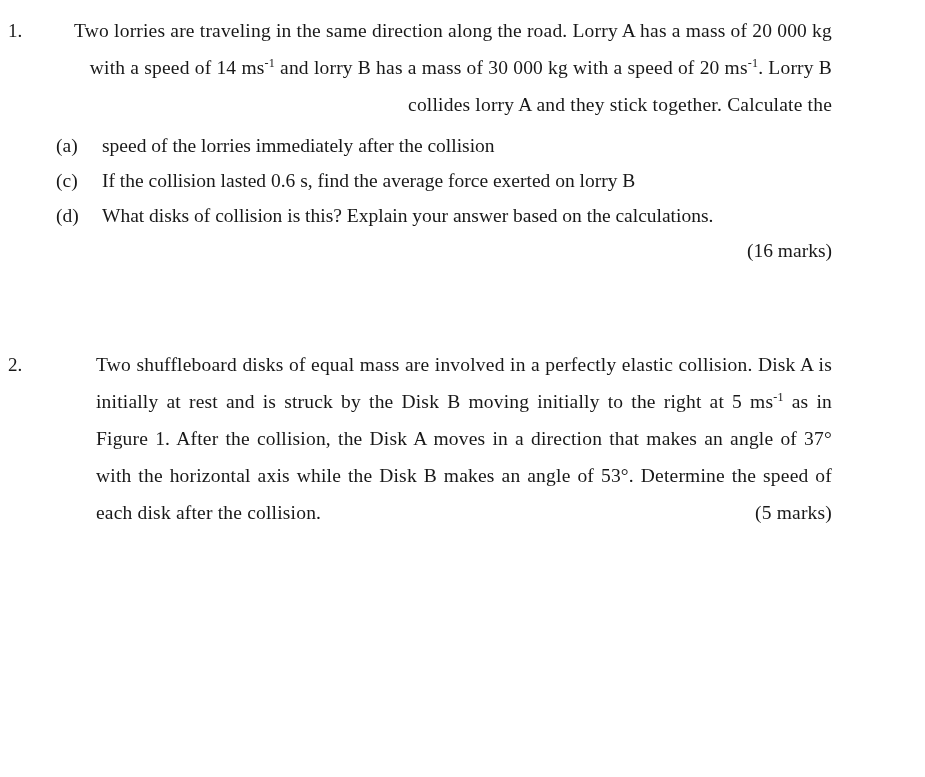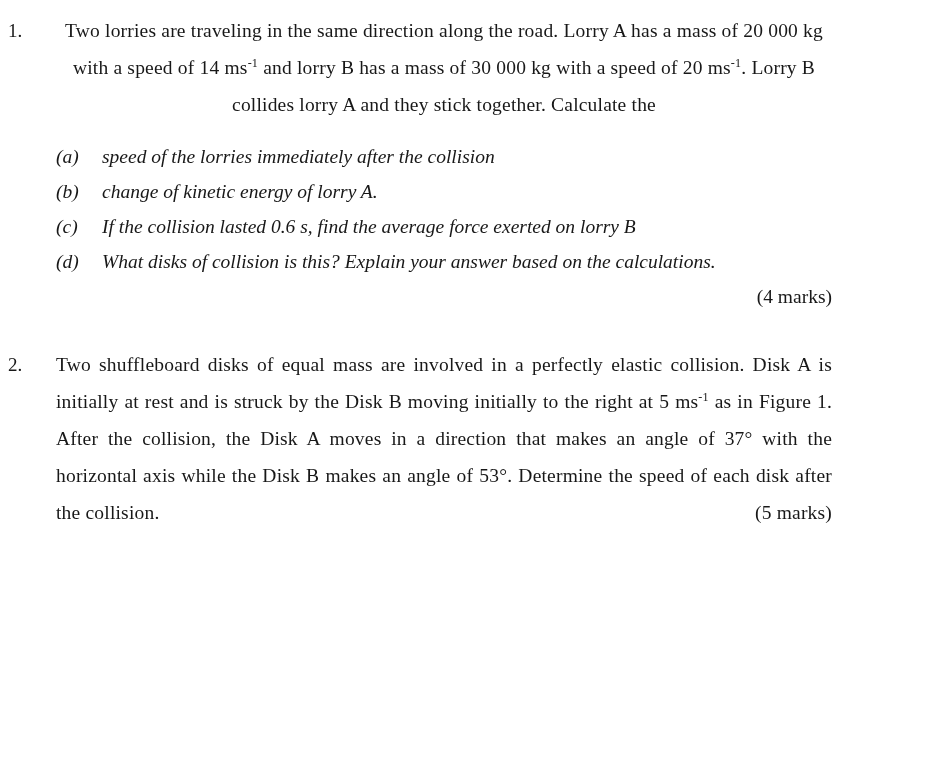--- a/index.html
+++ b/index.html
@@ -38,38 +38,38 @@
     text-align: left;
   }
   .q-body {
     position: absolute;
     left: 56px;
     width: 776px;
   }
   .q-para {
     font-size: 19.5px;
     line-height: 37px;
-    text-align: center;
+    text-align: right;
     letter-spacing: 0.01em;
   }
   .q-para.justify {
     text-align: justify;
     text-align-last: left;
+    margin-left: 40px;
   }
   sup {
     font-size: 0.62em;
     vertical-align: super;
     line-height: 0;
   }
 
   
   .subitems {
     position: relative;
-    margin-top: 16px;
-    font-style: italic;
+    margin-top: 5px;
   }
   .subitem {
     position: relative;
     height: 35px;
     line-height: 35px;
     font-size: 19.5px;
   }
   .sub-label {
     display: inline-block;
     width: 46px;
@@ -118,26 +118,25 @@
 <div class="page">
 
   <div class="question" style="top:12px;">
     <div class="q-num">1.</div>
     <div class="q-body">
 
       <div class="q-para"><span>Two lorries are traveling in the same direction along the road. Lorry A has a mass of 20 000 kg with a speed of 14 ms</span><sup>-1</sup><span> and lorry B has a mass of 30 000 kg with a speed of 20 ms</span><sup>-1</sup><span>. Lorry B collides lorry A and they stick together. Calculate the</span></div>
 
       <div class="subitems">
         <div class="subitem"><span class="sub-label">(a)</span><span class="sub-text">speed of the lorries immediately after the collision</span></div>
-        <div class="subitem"><span class="sub-label">(b)</span><span class="sub-text">change of kinetic energy of lorry A.</span></div>
         <div class="subitem"><span class="sub-label">(c)</span><span class="sub-text">If the collision lasted 0.6 s, find the average force exerted on lorry B</span></div>
         <div class="subitem"><span class="sub-label">(d)</span><span class="sub-text">What disks of collision is this? Explain your answer based on the calculations.</span></div>
       </div>
 
-      <div class="marks">(4 marks)</div>
+      <div class="marks">(16 marks)</div>
     </div>
   </div>
 
   <div class="question" style="top:346px;">
     <div class="q-num">2.</div>
     <div class="q-body">
       <div class="q-para justify"><span>Two shuffleboard disks of equal mass are involved in a perfectly elastic collision. Disk A is initially at rest and is struck by the Disk B moving initially to the right at 5 ms</span><sup>-1</sup><span> as in Figure 1. After the collision, the Disk A moves in a direction that makes an angle of 37° with the horizontal axis while the Disk B makes an angle of 53°. Determine the speed of each disk after the collision.</span><span class="marks-inline">(5 marks)</span></div>
     </div>
   </div>
 

